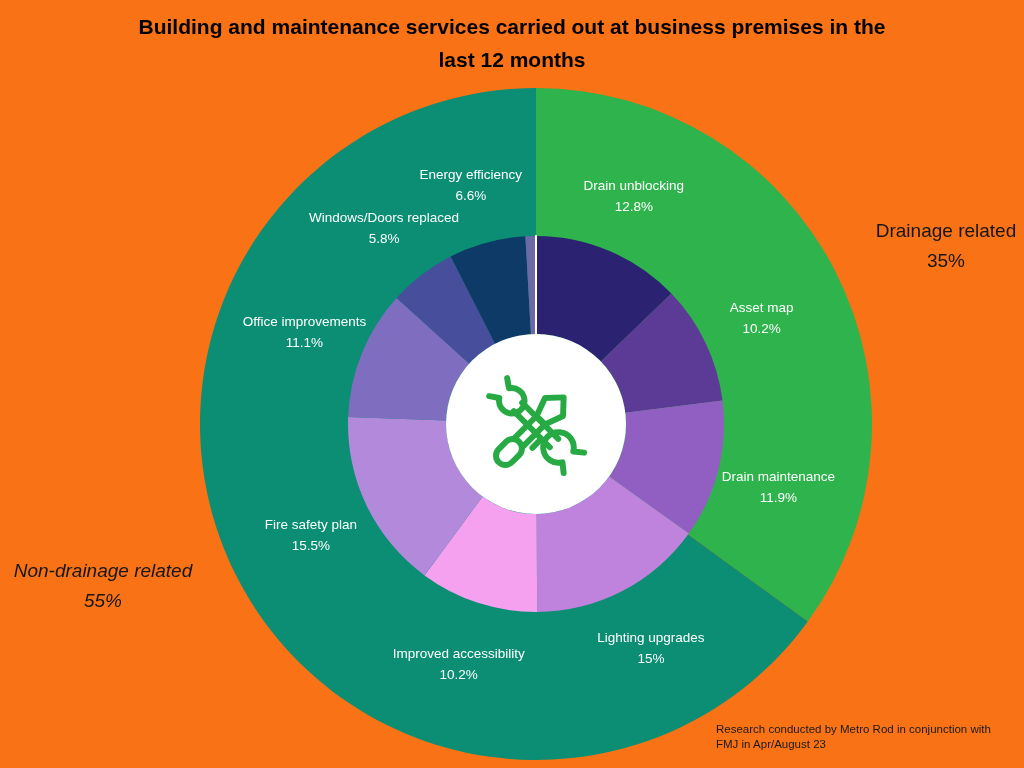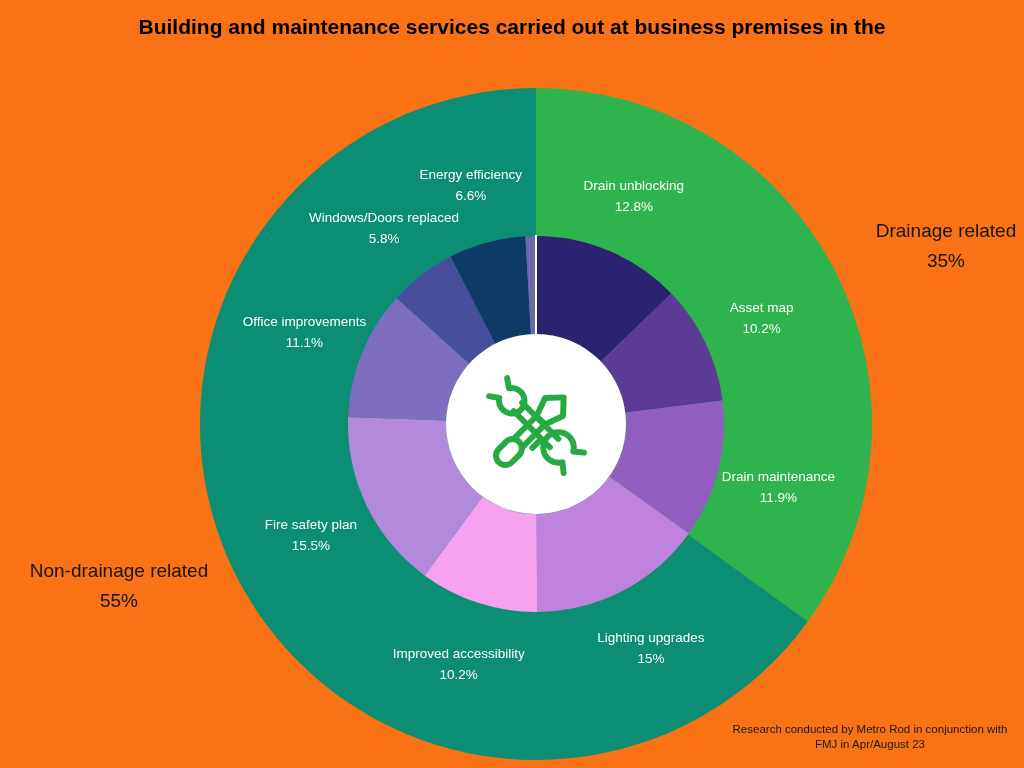--- a/index.html
+++ b/index.html
@@ -7,37 +7,37 @@
     position:relative;width:1024px;height:768px;background:#f97316;
     overflow:hidden;font-family:"Liberation Sans",sans-serif;
   }
   .chart-title{
     position:absolute;top:10px;left:0;width:1024px;margin:0;
     text-align:center;font-size:21px;font-weight:700;line-height:33px;
     color:#000;
   }
   .ann{position:absolute;text-align:center;color:#161616;font-size:19px;line-height:30px;}
   .ann-right{left:858px;top:216px;width:176px;}
-  .ann-left{left:16px;top:556px;width:206px;}
+  .ann-left{left:0px;top:556px;width:206px;font-style:italic;}
   .source-note{
-    position:absolute;left:716px;top:722px;width:308px;text-align:center;
+    position:absolute;left:716px;top:722px;width:308px;
     font-size:11.5px;line-height:15px;color:#1a1a1a;
   }
   #donut{position:absolute;left:0;top:0;}
   #donut text{
     font-family:"Liberation Sans",sans-serif;fill:#ffffff;font-size:13.5px;
     text-anchor:middle;
   }
 </style>
 </head>
 <body>
 
 <div class="canvas">
 
-  <h1 class="chart-title"><span>Building and maintenance services carried out at business premises in the</span><br></h1>
+  <h1 class="chart-title"><span>Building and maintenance services carried out at business premises in the</span><br><span>last 12 months</span></h1>
 
   <svg id="donut" width="1024" height="768" viewBox="0 0 1024 768">
       <path d="M 536 424 L 536 88 A 336 336 0 0 1 807.8297101099823 621.495844770271 Z" fill="#2fb34c"></path>
       <path d="M 536 424 L 807.8297101099823 621.495844770271 A 336 336 0 1 1 535.9999999999999 88 Z" fill="#0b8e73"></path>
       <path d="M 536 236 A 188 188 0 0 1 671.4180966789265 293.5931785071927 L 600.8278122399116 361.5712024768476 A 90 90 0 0 0 536 334 Z" fill="#2b2372"></path>
       <path d="M 671.4180966789265 293.5931785071927 A 188 188 0 0 1 722.5175638471219 400.43735208991086 L 625.290323118303 412.72000897921265 A 90 90 0 0 0 600.8278122399116 361.5712024768476 Z" fill="#5c3b97"></path>
       <path d="M 722.5175638471219 400.43735208991086 A 188 188 0 0 1 688.7865029134216 533.5458101776924 L 609.1424747989785 476.44214317017185 A 90 90 0 0 0 625.290323118303 412.72000897921265 Z" fill="#915fc1"></path>
       <path d="M 688.7865029134216 533.5458101776924 A 188 188 0 0 1 537.181231065525 611.9962890409538 L 536.5654829569003 513.9982234770523 A 90 90 0 0 0 609.1424747989785 476.44214317017185 Z" fill="#c083dd"></path>
       <path d="M 537.181231065525 611.9962890409538 A 188 188 0 0 1 424.54291780972085 575.397882513691 L 482.64288618550466 496.477709714001 A 90 90 0 0 0 536.5654829569003 513.9982234770523 Z" fill="#f6a1ef"></path>
       <path d="M 424.54291780972085 575.397882513691 A 188 188 0 0 1 348.13357914356925 416.9142456580522 L 446.06394746234696 420.60788355970584 A 90 90 0 0 0 482.64288618550466 496.477709714001 Z" fill="#b389dc"></path>

